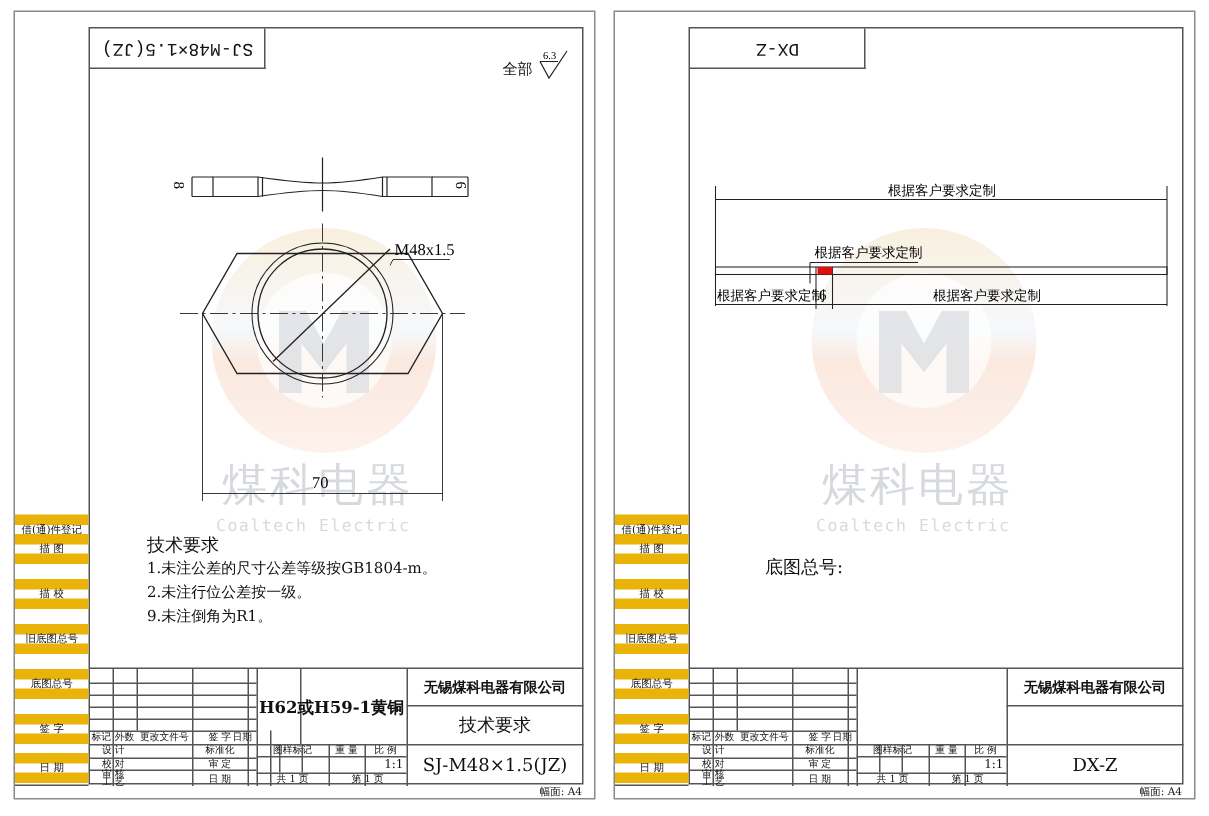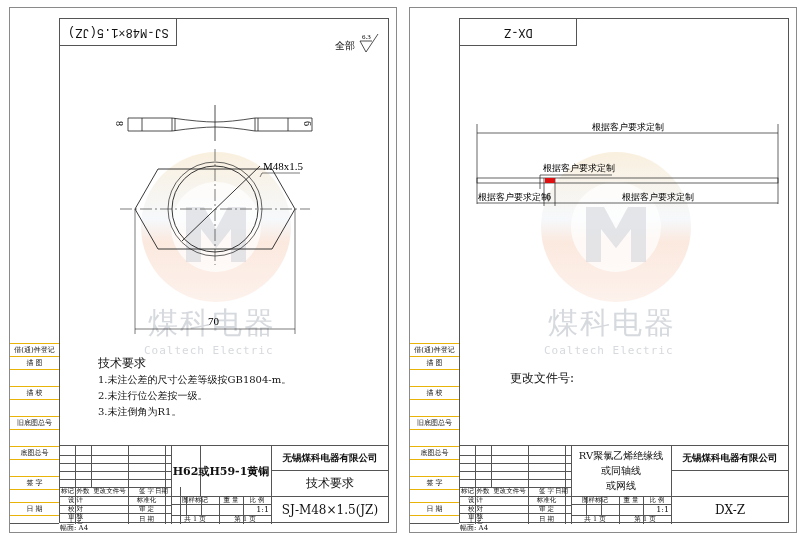--- a/index.html
+++ b/index.html
@@ -2,33 +2,33 @@
 <html><head>
 <meta charset="utf-8">
 <style>
   html, body { margin:0; padding:0; background:#ffffff; }
   body { width:806px; height:544px; position:relative; overflow:hidden; font-family:"DejaVu Serif","Liberation Serif",serif; color:#111; }
   .sheet { position:absolute; top:7px; width:388px; height:526px; border:1px solid #8a8a8a; box-sizing:border-box; background:#fff; }
   .frame { position:absolute; left:49px; top:10px; width:330px; height:505px; border:1px solid #555; box-sizing:border-box; }
   .code-box { position:absolute; left:0; top:0; width:117px; height:27px; border-right:1px solid #555; border-bottom:1px solid #555; box-sizing:border-box; display:flex; align-items:center; justify-content:center; font-size:12px; transform-origin:center; }
   .code-box span { display:inline-block; transform:rotate(180deg); font-family:"Liberation Mono","DejaVu Sans Mono",monospace; }
   .sidecol { position:absolute; left:0; top:335px; width:49px; height:181px; }
-  .sidecol .cell { position:absolute; left:0; width:49px; border-top:1px solid #eab308; box-sizing:border-box; font-size:7px; display:flex; align-items:center; justify-content:space-around; padding:0 3px; }
+  .sidecol .cell { position:absolute; left:0; width:49px; border-top:7px solid #eab308; box-sizing:border-box; font-size:7px; display:flex; align-items:center; justify-content:space-around; padding:0 3px; }
   .wm { position:absolute; pointer-events:none; }
   .wm-logo { width:150px; height:150px; border-radius:50%; background:linear-gradient(180deg,#f5e3c4 0%,#eef3f8 45%,#f8d7c4 60%,#fbe7dd 100%); opacity:0.55; }
   .wm-logo-inner { position:absolute; left:30px; top:30px; width:90px; height:90px; border-radius:50%; background:#fff; opacity:0.7; }
   .wm-m { position:absolute; left:45px; top:55px; width:60px; height:55px; background:#c9ced6; opacity:0.5; clip-path:polygon(0 0,30% 0,50% 40%,70% 0,100% 0,100% 100%,75% 100%,75% 40%,50% 75%,25% 40%,25% 100%,0 100%); }
   .wm-cn { font-family:"DejaVu Sans","Liberation Sans",sans-serif; font-size:30px; color:#d6d9dd; letter-spacing:2px; }
   .wm-en { font-family:"DejaVu Sans Mono","Liberation Mono",monospace; font-size:11px; color:#d6d9dd; letter-spacing:1px; }
   .notes { position:absolute; font-size:10px; line-height:16px; }
   .notes .h { font-size:12px; line-height:18px; }
   .tb { position:absolute; left:0; top:426px; width:329px; height:78px; border-top:1px solid #555; box-sizing:border-box; font-size:6.5px; }
   .tb .l { position:absolute; background:#555; }
   .tb .t { position:absolute; white-space:nowrap; display:flex; align-items:center; justify-content:center; }
-  .fmt { position:absolute; bottom:-11px; width:100%; text-align:left; font-size:7px; }
+  .fmt { position:absolute; bottom:-11px; width:100%; text-align:right; font-size:7px; }
   svg text { font-family:"Liberation Serif","DejaVu Serif",serif; }
 </style>
 </head>
 <body>
 
 <div class="sheet" style="left:9px;">
   <div class="frame">
     <div class="code-box">
         <span>SJ-M48×1.5(JZ)</span>
       </div>
@@ -85,21 +85,21 @@
         <line x1="200" y1="158" x2="202" y2="154" stroke-width="0.6"></line>
       </g>
       <text x="203" y="151" font-size="11">M48x1.5</text>
       <text x="148" y="306" font-size="11">70</text>
     </svg>
 
     <div class="notes" style="left:38px; top:335px;">
       <div class="h">技术要求</div>
       <div>1.未注公差的尺寸公差等级按GB1804-m。</div>
       <div>2.未注行位公差按一级。</div>
-      <div>3.未注倒角为R1。</div>
+      <div>9.未注倒角为R1。</div>
     </div>
 
     <div class="tb">
 
       <div class="l" style="left:15px; top:0; width:1px; height:78px;"></div>
       <div class="l" style="left:31px; top:0; width:1px; height:41px;"></div>
       <div class="l" style="left:68px; top:0; width:1px; height:78px;"></div>
       <div class="l" style="left:105px; top:0; width:1px; height:78px;"></div>
       <div class="l" style="left:140px; top:0; width:1px; height:50px;"></div>
       <div class="l" style="left:120px; top:41px; width:1px; height:37px;"></div>
@@ -204,21 +204,21 @@
       </g>
       <rect x="85" y="159" width="10" height="5" fill="#e01010"></rect>
       <text x="132" y="111" font-size="9">根据客户要求定制</text>
       <text x="83" y="152" font-size="9">根据客户要求定制</text>
       <text x="18" y="181" font-size="9">根据客户要求定制</text>
       <text x="86" y="181" font-size="10" font-family="Liberation Sans, sans-serif">6</text>
       <text x="162" y="181" font-size="9">根据客户要求定制</text>
     </svg>
 
     <div class="notes" style="left:50px; top:350px; font-size:11px;">
-      <div class="h">更改文件号:</div>
+      <div class="h">底图总号:</div>
     </div>
 
     <div class="tb">
       <div class="l" style="left:15px; top:0; width:1px; height:78px;"></div>
       <div class="l" style="left:31px; top:0; width:1px; height:41px;"></div>
       <div class="l" style="left:68px; top:0; width:1px; height:78px;"></div>
       <div class="l" style="left:105px; top:0; width:1px; height:78px;"></div>
       <div class="l" style="left:211px; top:0; width:1px; height:78px;"></div>
       <div class="l" style="left:159px; top:50px; width:1px; height:28px;"></div>
       <div class="l" style="left:183px; top:50px; width:1px; height:28px;"></div>
@@ -245,25 +245,20 @@
       <div class="t" style="left:68px; top:41px; width:37px; height:9px;">签  字</div>
       <div class="t" style="left:92px; top:41px; width:19px; height:9px;">日期</div>
       <div class="t" style="left:0; top:50px; width:31px; height:9px;">设  计</div>
       <div class="t" style="left:68px; top:50px; width:37px; height:9px;">标准化</div>
       <div class="t" style="left:0; top:59px; width:31px; height:8px;">校  对</div>
       <div class="t" style="left:68px; top:59px; width:37px; height:8px;">审  定</div>
       <div class="t" style="left:0; top:67px; width:31px; height:6px;">审  核</div>
       <div class="t" style="left:0; top:72px; width:31px; height:6px;">工  艺</div>
       <div class="t" style="left:68px; top:69px; width:37px; height:9px;">日  期</div>
 
-      <div style="position:absolute; left:111px; top:2px; width:100px; height:46px; font-size:10px; line-height:15px; text-align:center;">
-        <div>RV聚氯乙烯绝缘线</div>
-        <div>或同轴线</div>
-        <div>或网线</div>
-      </div>
       <div class="t" style="left:111px; top:50px; width:48px; height:8px;">图样标记</div>
       <div class="t" style="left:159px; top:50px; width:24px; height:8px;">重 量</div>
       <div class="t" style="left:183px; top:50px; width:28px; height:8px;">比 例</div>
       <div class="t" style="left:183px; top:58px; width:28px; height:11px; font-size:8px; justify-content:flex-end; padding-right:2px; box-sizing:border-box;">1:1</div>
       <div class="t" style="left:111px; top:69px; width:48px; height:9px;">共 1 页</div>
       <div class="t" style="left:159px; top:69px; width:52px; height:9px;">第 1 页</div>
       <div class="t" style="left:211px; top:0; width:118px; height:24px; font-size:9.5px; font-weight:bold; font-family:'DejaVu Sans','Liberation Sans',sans-serif;">无锡煤科电器有限公司</div>
       <div class="t" style="left:211px; top:50px; width:118px; height:28px; font-size:12px;">DX-Z</div>
     </div>
     <div class="fmt">幅面: A4</div>

